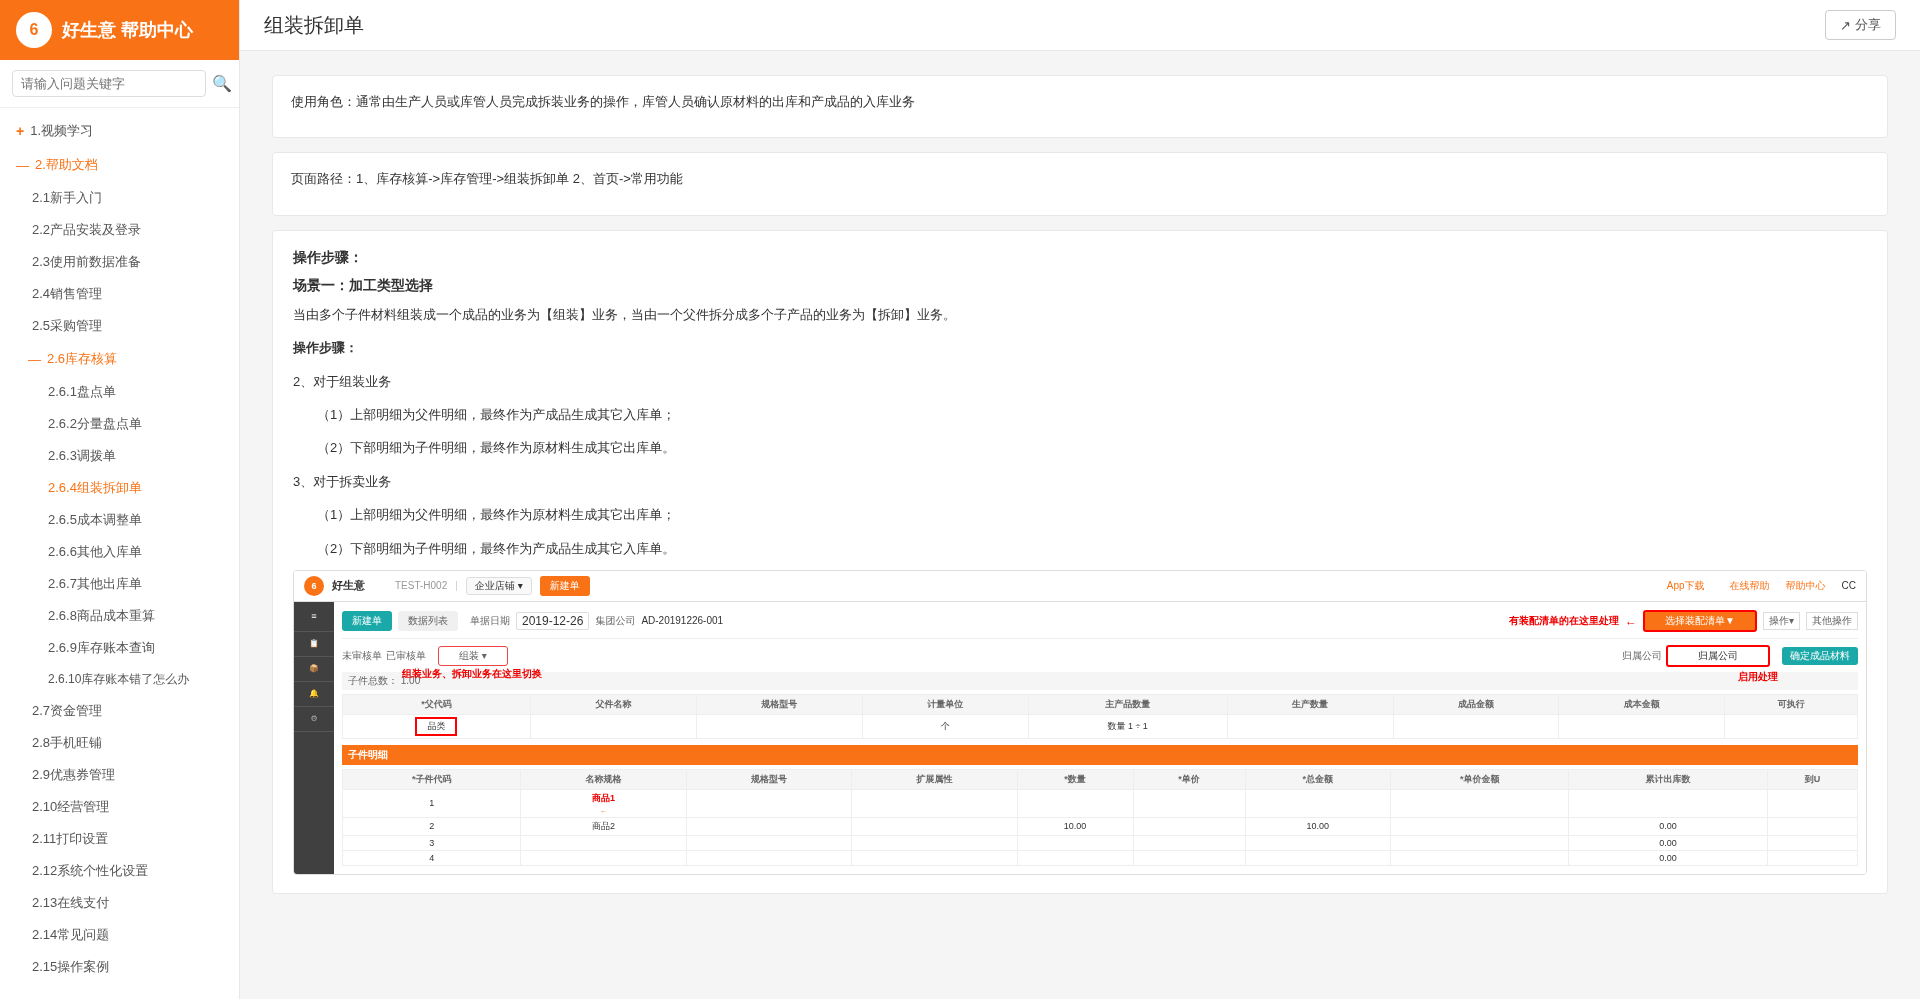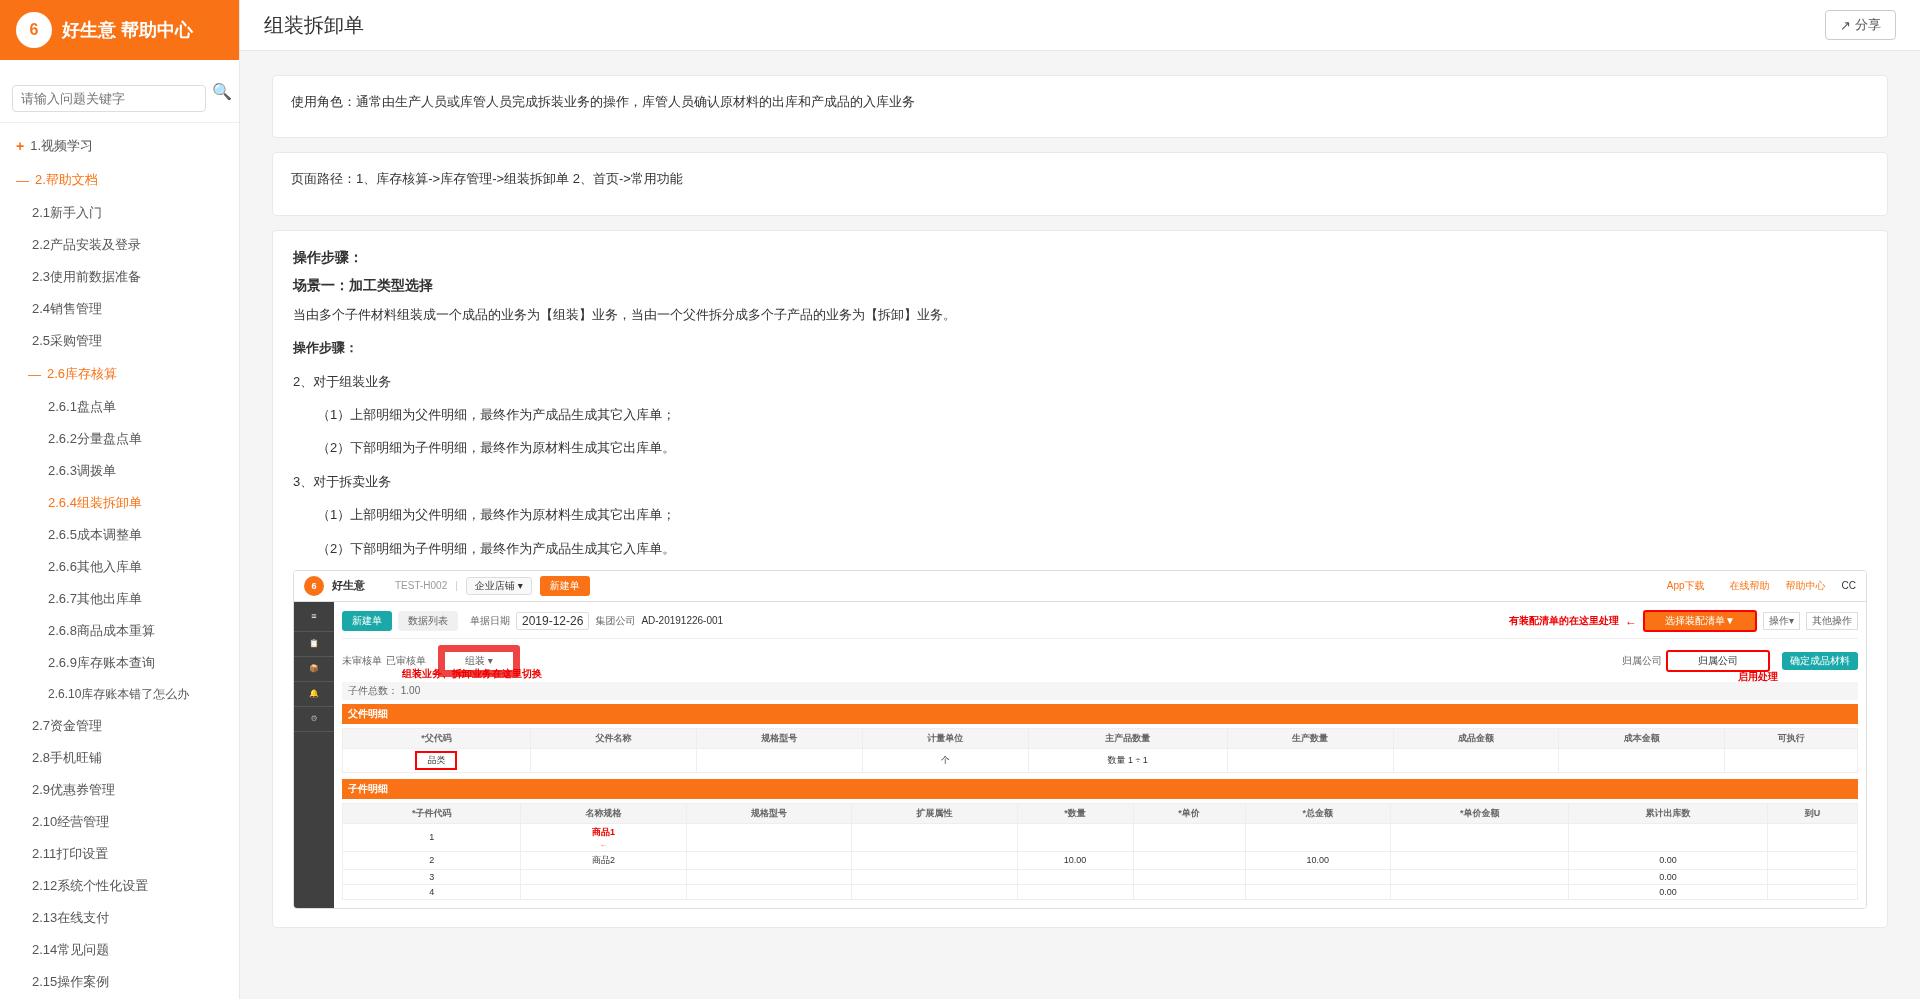--- a/index.html
+++ b/index.html
@@ -43,21 +43,20 @@
       gap: 6px;
     }
     .search-box input {
       flex: 1;
       border: 1px solid #ddd;
       border-radius: 4px;
       padding: 5px 8px;
       font-size: 13px;
       outline: none;
       color: #999;
-      margin-top: 15px;
     }
     .search-icon-btn {
       color: #999;
       cursor: pointer;
       font-size: 16px;
     }
     .nav-section {
       padding: 6px 0;
     }
     .nav-item {
@@ -366,21 +365,21 @@
                 <div style="background:#f97316; color:#fff; padding:2px 20px; border-radius:3px; font-size:10px; border:2px solid #f00;">选择装配清单▼</div>
                 <span style="font-size:10px; color:#666; border:1px solid #ddd; padding:1px 5px;">操作▾</span>
                 <span style="font-size:10px; color:#666; border:1px solid #ddd; padding:1px 5px;">其他操作</span>
               </div>
 
               <div style="display:flex; gap:12px; align-items:center; margin-bottom:5px; position:relative;">
                 <div style="display:flex; align-items:center; gap:4px;">
                   <span style="font-size:10px; color:#666;">未审核单</span>
                   <span style="font-size:10px; color:#666;">已审核单</span>
                 </div>
-                <div style="font-size:10px; color:#666; border:7px solid #ef4444; padding:2px 20px; border-radius:3px; background:#fff; position:relative;">
+                <div style="font-size:10px; color:#666; border:1px solid #ef4444; padding:2px 20px; border-radius:3px; background:#fff; position:relative;">
                   <span>组装</span> ▾
                 </div>
 
                 <span class="fake-ss-note" style="position:absolute; left:60px; top:22px;">组装业务、拆卸业务在这里切换</span>
                 <div style="flex:1;"></div>
                 <div style="display:flex; align-items:center; gap:4px;">
                   <span style="font-size:10px; color:#666;">归属公司</span>
                   <div style="font-size:10px; border:2px solid #f00; padding:2px 30px; background:#fff; border-radius:3px;">归属公司</div>
                 </div>
                 <div style="background:#1aa8a8; color:#fff; padding:2px 8px; border-radius:3px; font-size:10px;">确定成品材料</div>
@@ -388,21 +387,20 @@
                 <div style="position:absolute; right:80px; top:22px;">
                   <span class="fake-ss-note">启用处理</span>
                 </div>
               </div>
 
               <div style="font-size:10px; color:#666; margin-bottom:4px; background:#f5f5f5; padding:2px 6px;">
                 <span>子件总数</span>：
                 <span>1.00</span>
               </div>
 
-              <div style="background:#f97316; color:#fff; padding:3px 6px; font-size:10px; font-weight:bold; margin-bottom:2px;">父件明细</div>
               <table class="fake-table">
                 <thead>
                   <tr>
                     <th>*父代码</th>
                     <th>父件名称</th>
                     <th>规格型号</th>
                     <th>计量单位</th>
                     <th>主产品数量</th>
                     <th>生产数量</th>
                     <th>成品金额</th>

